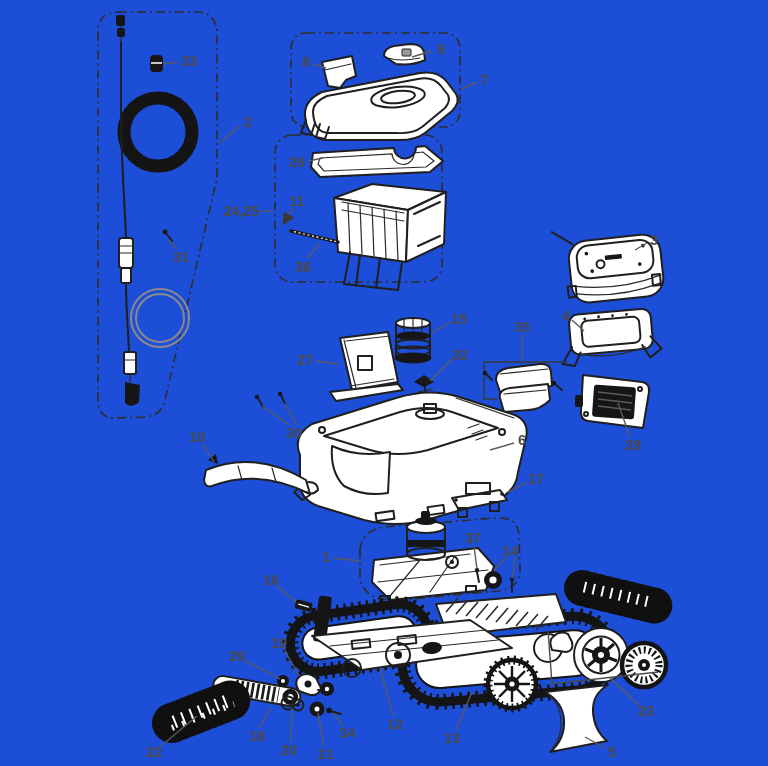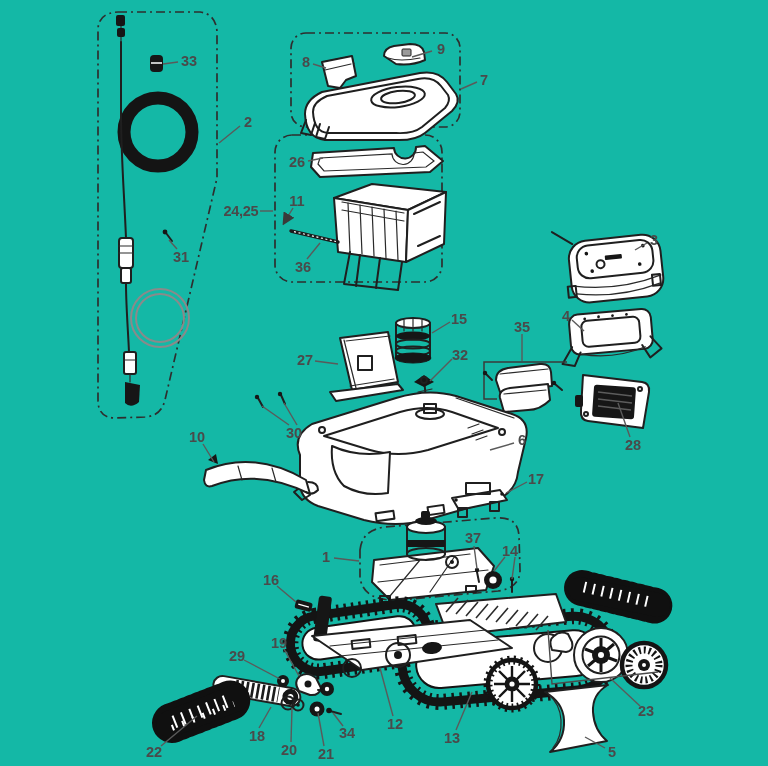--- a/index.html
+++ b/index.html
@@ -1,16 +1,16 @@
 <!DOCTYPE html>
 <html><head>
 <meta charset="utf-8">
 <style>
   html,body{margin:0;padding:0;background:#fff;}
-  #stage{position:relative;width:768px;height:766px;background:#14b8a6;overflow:hidden;
+  #stage{position:relative;width:768px;height:766px;background:#1d4ed8;overflow:hidden;
          font-family:"Liberation Sans", sans-serif;}
   svg{display:block}
   .callout{font:700 14.5px "Liberation Sans", sans-serif; fill:#4a4a4a;}
   .callout.wide{letter-spacing:-0.3px;}
   .leader{stroke:#5a5a5a;stroke-width:1.4;fill:none;}
   .dash-box{stroke:#2e2e2e;stroke-width:1.7;fill:none;stroke-dasharray:9 4 2 4;}
   .ln{stroke:#1f1f1f;stroke-width:2;fill:#ffffff;stroke-linejoin:round;stroke-linecap:round;}
   .lnf{stroke:#1f1f1f;stroke-width:2;fill:none;stroke-linejoin:round;stroke-linecap:round;}
   .thin{stroke:#2a2a2a;stroke-width:1.2;fill:none;stroke-linecap:round;}
   .dark{fill:#161616;stroke:none;}

